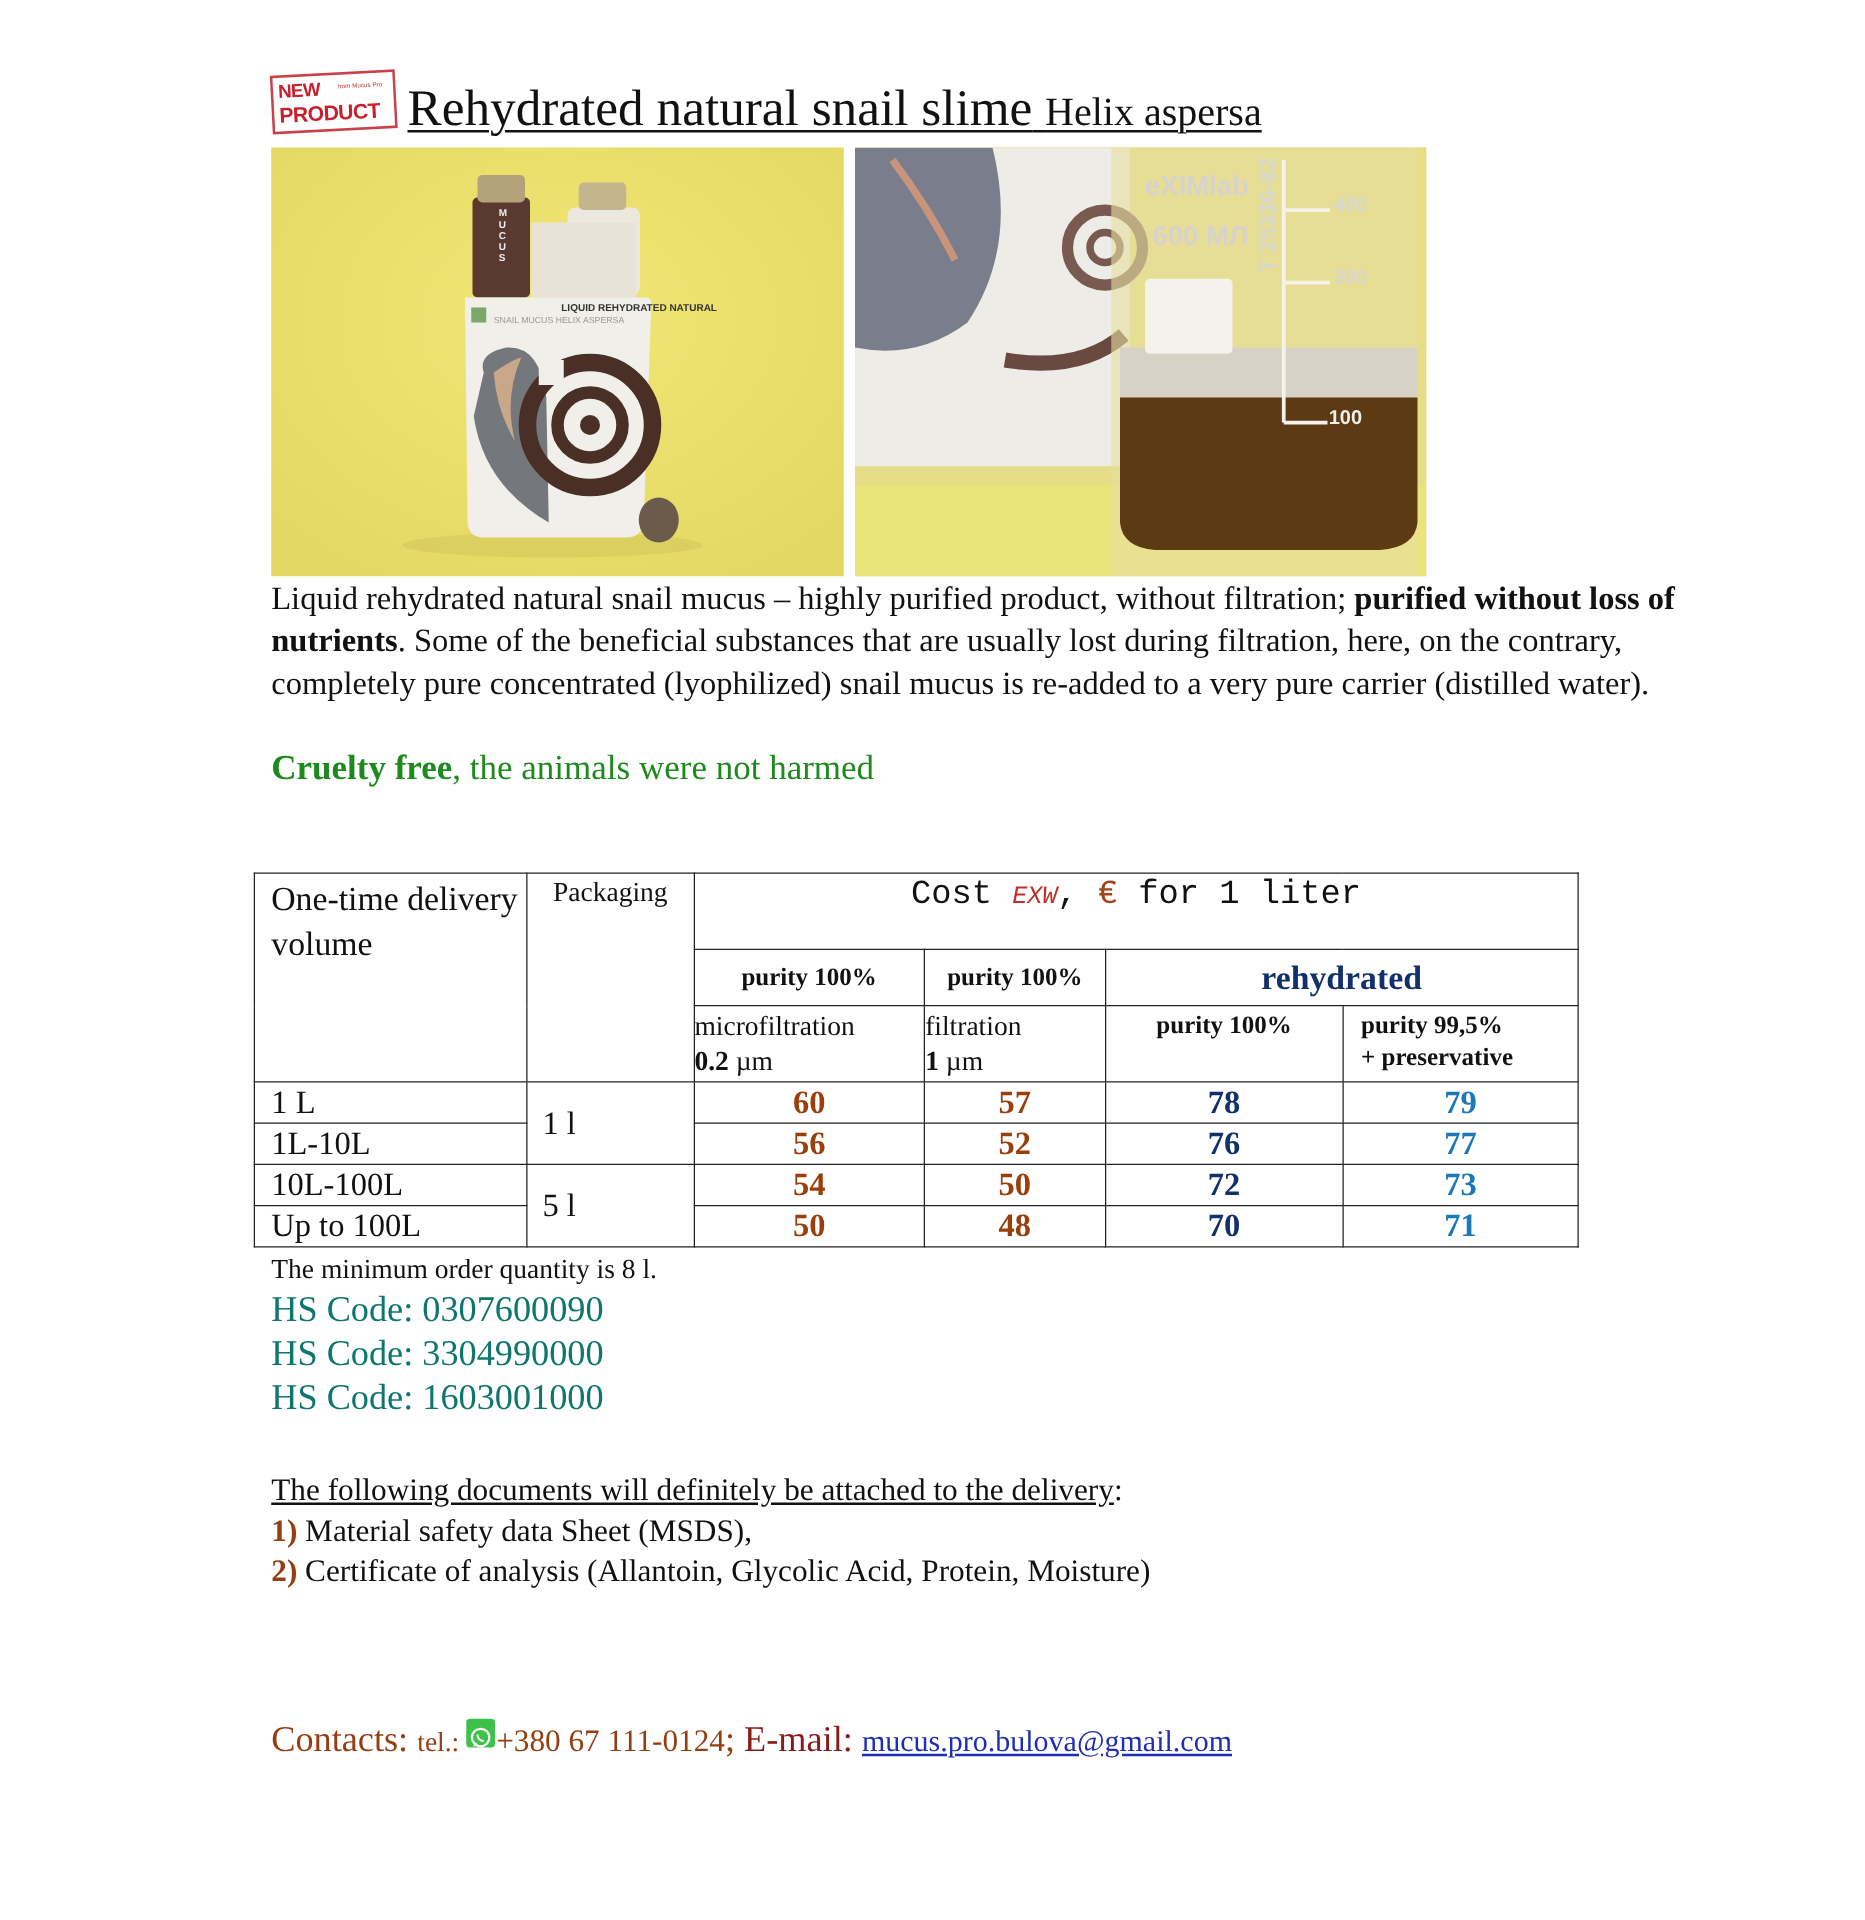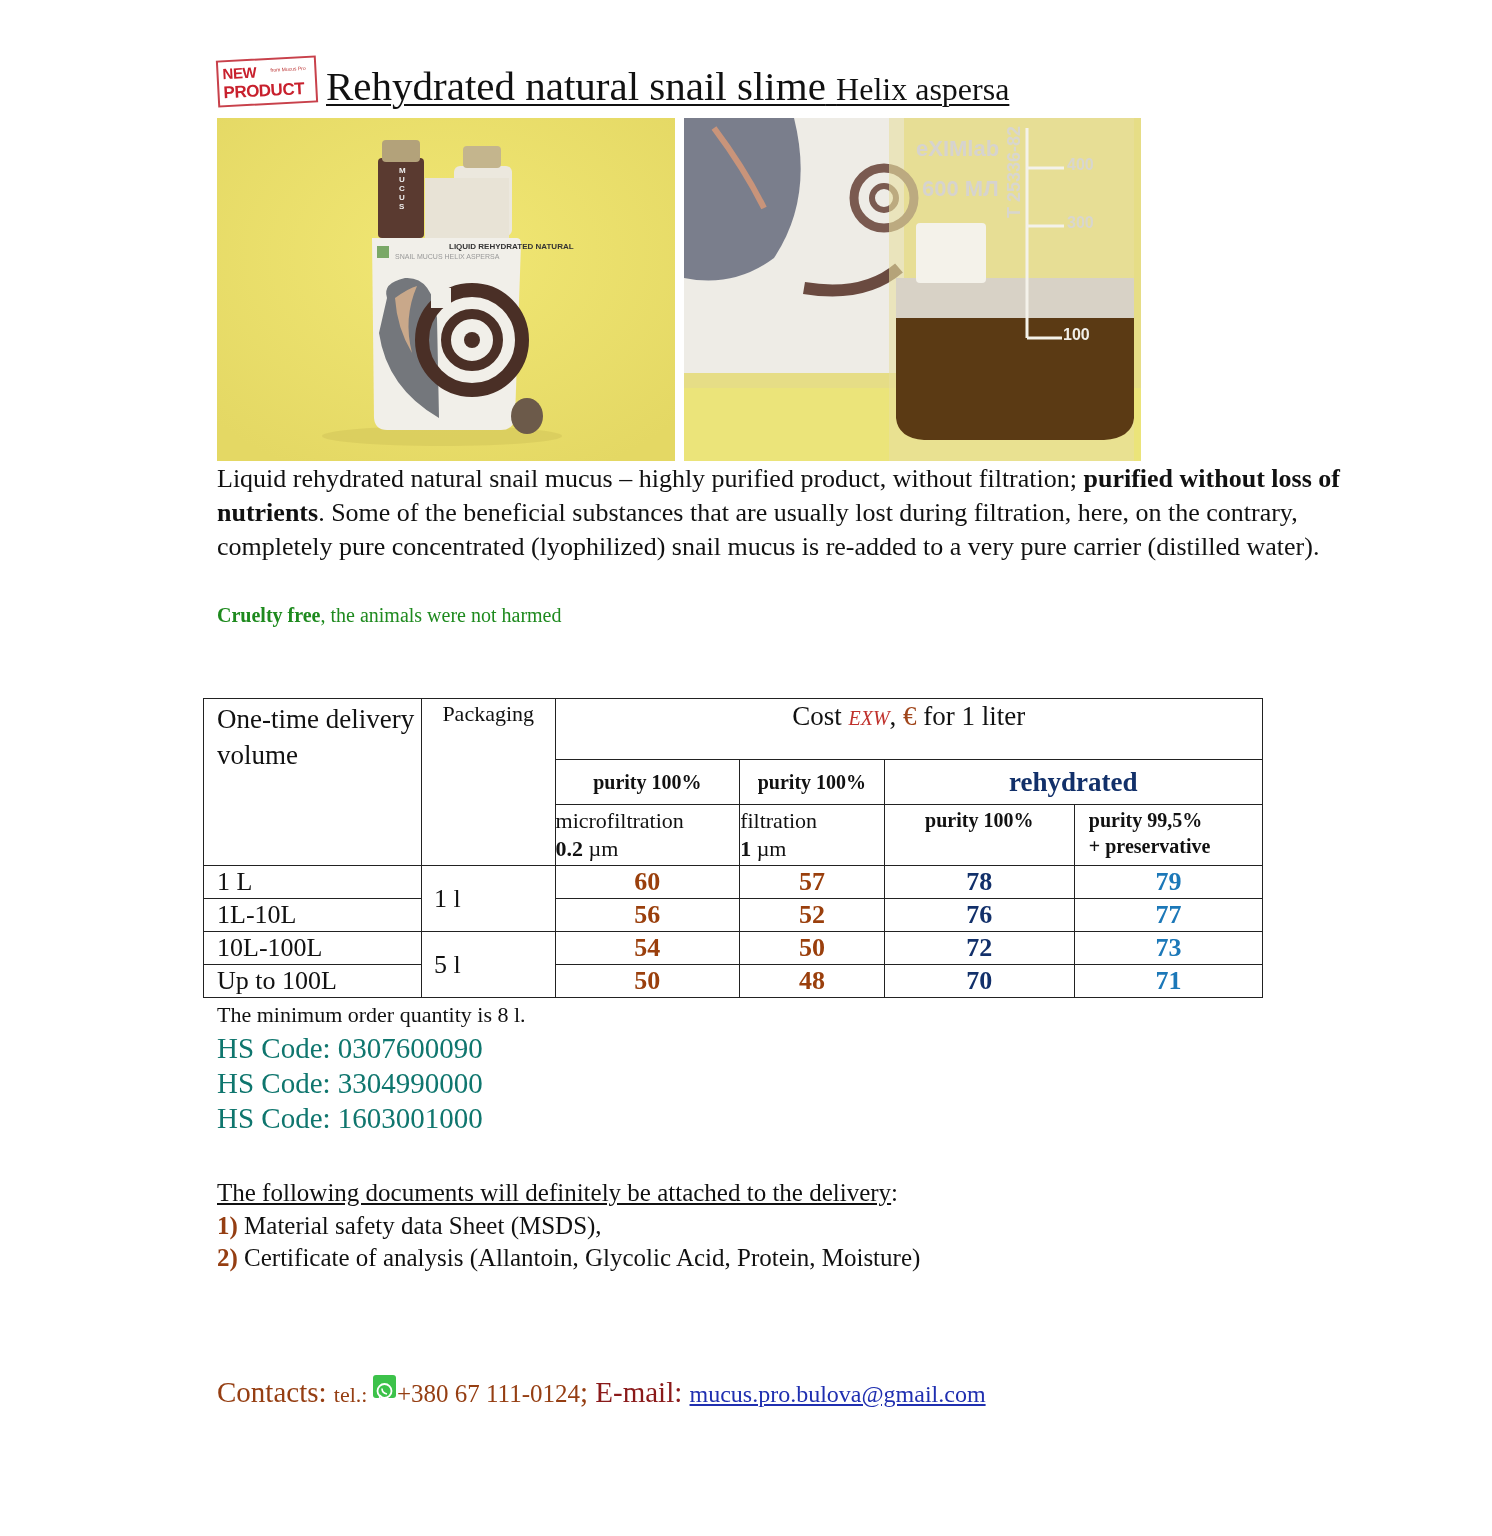--- a/index.html
+++ b/index.html
@@ -19,29 +19,29 @@
            text-decoration-thickness: 2px; text-underline-offset: 4px; white-space: nowrap; }
   .title .sub { font-size: 32px; }
 
   
   .photo { top: 118px; height: 343px; overflow: hidden; }
   .photo1 { left: 217px; width: 458px; background: #ece26c; }
   .photo2 { left: 684px; width: 457px; background: #d9cf6a; }
 
   
   .para { left: 217px; top: 462px; width: 1190px; font-size: 26px; line-height: 34px; }
-  .cruelty { left: 217px; top: 598px; font-size: 20px; color: #1e8a1e; line-height: 34px; }
+  .cruelty { left: 217px; top: 598px; font-size: 28px; color: #1e8a1e; line-height: 34px; }
 
   
   table.price { position: absolute; left: 203px; top: 698px; width: 1060px; border-collapse: collapse;
                 font-family: "Liberation Serif", serif; }
   table.price td { border: 1.5px solid #222; padding: 0; vertical-align: top; }
   .th-big { font-size: 27px; line-height: 36px; padding: 2px 0 0 13px !important; }
   .th-pack { font-size: 22px; text-align: center; padding-top: 2px !important; }
-  .th-cost { font-size: 27px; text-align: center; height: 58px; padding-top: 2px !important; }
+  .th-cost { font-size: 27px; text-align: center; height: 58px; padding-top: 2px !important; font-family: Liberation Mono, monospace; }
   .exw { color: #c0302b; font-style: italic; font-size: 20px; }
   .euro { color: #a0461b; }
   .sub-h { font-size: 20px; font-weight: bold; text-align: center; height: 44px; vertical-align: middle !important; }
   .rehy { font-size: 27px; font-weight: bold; color: #12306a; text-align: center; vertical-align: middle !important; }
   .sub-h2 { font-size: 22px; text-align: left; height: 58px; line-height: 28px; padding-top: 2px !important; }
   .sub-h3 { font-size: 20px; font-weight: bold; text-align: center; line-height: 26px; padding-top: 2px !important; }
   .sub-h4 { font-size: 20px; font-weight: bold; text-align: left; line-height: 26px; padding: 2px 0 0 14px !important; }
   .row td { height: 32px; vertical-align: middle !important; }
   .vol { font-size: 26px; padding-left: 13px !important; }
   .pk { font-size: 26px; padding-left: 12px !important; }

